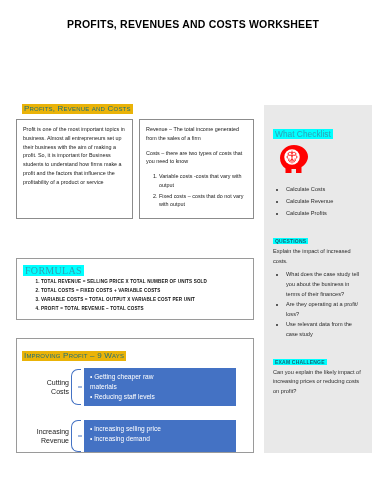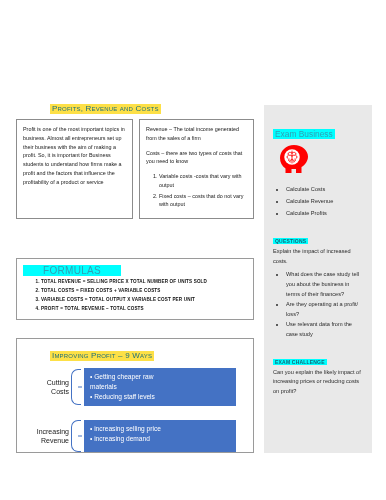--- a/index.html
+++ b/index.html
@@ -17,26 +17,25 @@
     position:absolute;left:0;right:0;top:18px;
     text-align:center;
     font-size:10.5px;font-weight:bold;letter-spacing:.2px;
     color:#000;
   }
 
   
   .main-col{position:absolute;left:16px;top:97px;width:238px;}
 
   .hl{
-    background:#fde047;
+    background:#eab308;
     color:#1F6F7A;
     display:inline-block;
     padding:0 2px;
     line-height:1.25;
-    margin-left:28px;
   }
   .smallcaps{font-variant:small-caps;font-size:8px;letter-spacing:.2px;}
 
   .section-outer{
     border:1px solid #9a9a9a;
     background:#fff;
     box-sizing:border-box;
   }
 
   
@@ -56,21 +55,21 @@
   .txtbox p{margin:0 0 6px 0;}
   .txtbox ol{margin:2px 0 0 0;padding-left:13px;}
   .txtbox ol li{margin-bottom:2px;}
 
   
   .sec2{
     position:absolute;left:16px;top:258px;width:238px;height:62px;
   }
   .formulas-head{
     font-size:10px;color:#2F9FB5;margin:6px 0 2px 6px;display:inline-block;
-    background:#00FFFF;padding:0 20px;letter-spacing:.3px;
+    background:#00FFFF;padding:0 2px;letter-spacing:.3px;font-family:Liberation Serif, serif;
   }
   .formulas-list{
     margin:0;padding-left:24px;
     font-size:4.6px;font-weight:bold;line-height:1.95;
     color:#101010;letter-spacing:.15px;
   }
 
   
   .sec3{position:absolute;left:16px;top:338px;width:238px;height:115px;}
   .sec3-head{margin:5px 0 3px 5px;}
@@ -127,20 +126,21 @@
     margin:0 0 10px 0;padding-left:13px;
     font-size:5.6px;line-height:1.72;color:#2b2b2b;
   }
   .sb-list li, .sb-list2 li{margin-bottom:1px;}
 </style>
 </head>
 <body>
 
 <div class="page">
 
+  <div class="doc-title">PROFITS, REVENUES AND COSTS WORKSHEET</div>
 
   <div class="main-col">
     <div class="sec1-head">
       <span class="hl smallcaps">Profits, Revenue and Costs</span>
     </div>
     <div class="sec1-boxes">
 
       <div class="txtbox left">
         <p>Profit is one of the most important topics in business. Almost all entrepreneurs set up their business with the aim of making a profit. So, it is important for Business students to understand how firms make a profit and the factors that influence the profitability of a product or service</p>
       </div>
@@ -192,21 +192,21 @@
       <div class="bluebox b2">
         <div>• increasing selling price
 • increasing demand</div>
       </div>
     </div>
   </div>
 
   <div class="sidebar">
 
     <div>
-      <span class="sb-title">Exam Business</span>
+      <span class="sb-title">What Checklist</span>
     </div>
 
     <div class="brain-wrap">
       <svg width="34" height="30" viewBox="0 0 68 60" aria-hidden="true">
         <path fill="#FF0000" d="M30 2C14 2 2 14 2 28c0 9 4 16 11 21v9h12v-8h9v8h11v-12c7-4 13-12 13-21C58 13 46 2 30 2z"></path>
         <circle cx="26" cy="26" r="18" fill="#FF0000"></circle>
         <circle cx="26" cy="26" r="15.5" fill="#ffffff"></circle>
         <g stroke="#FF0000" stroke-width="1.7" fill="none" stroke-linecap="round">
           <path d="M26 14v24"></path>
           <path d="M26 18c-4-3-8-1-8 2s3 3 3 3"></path>

